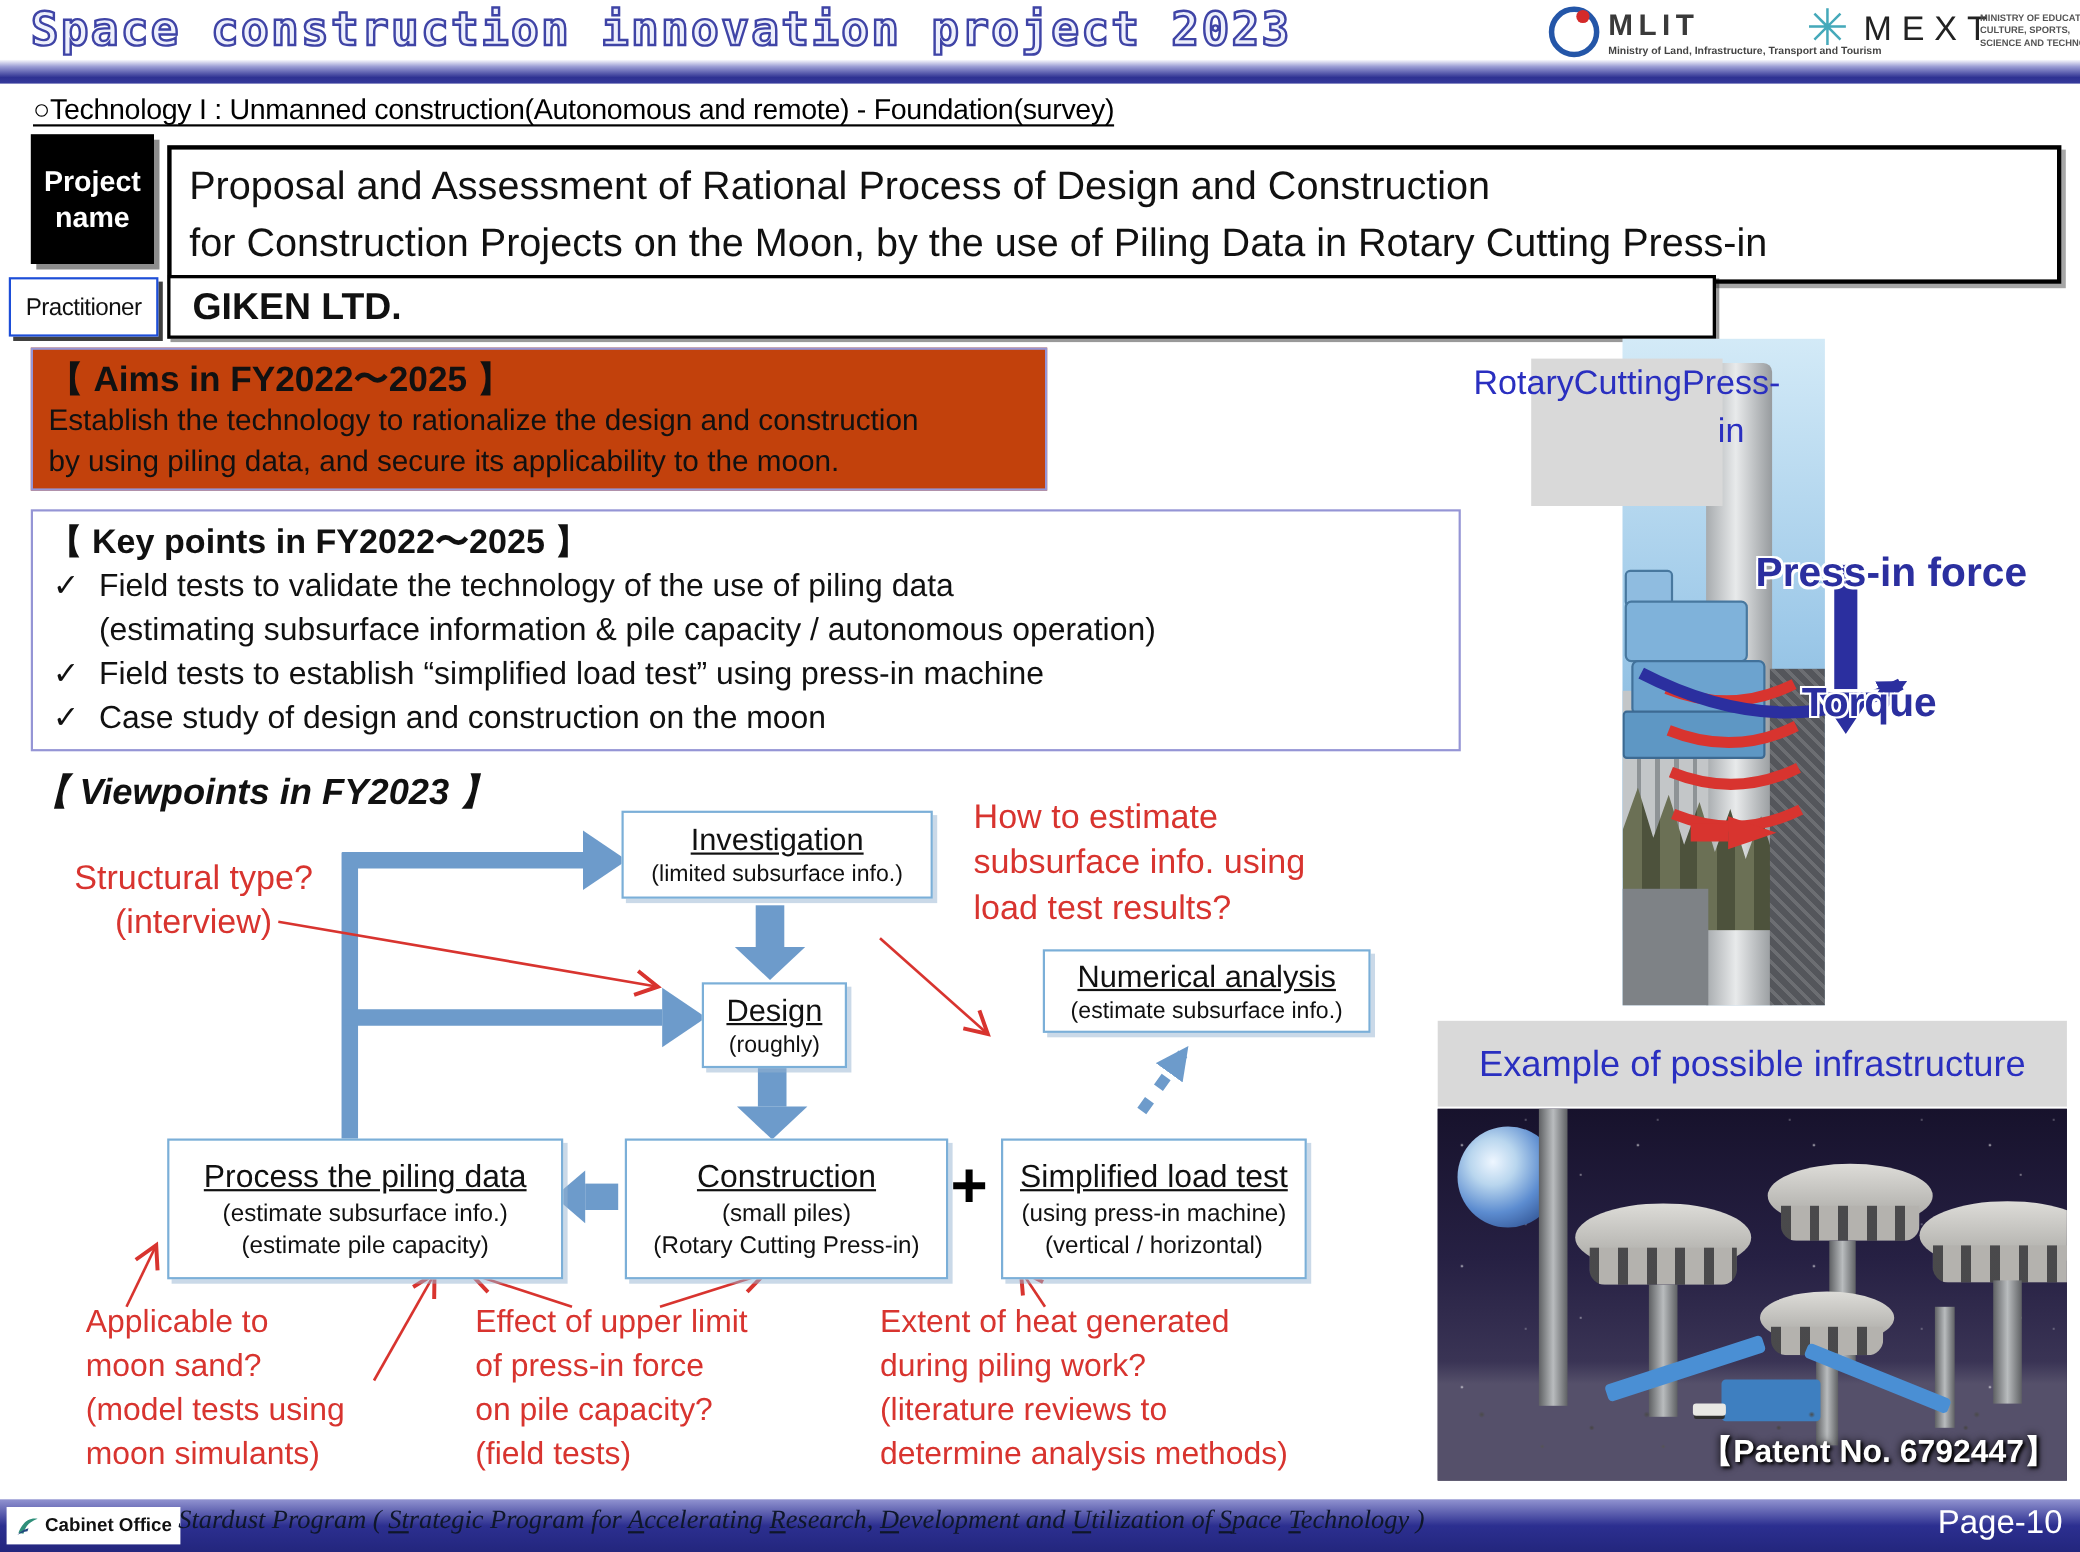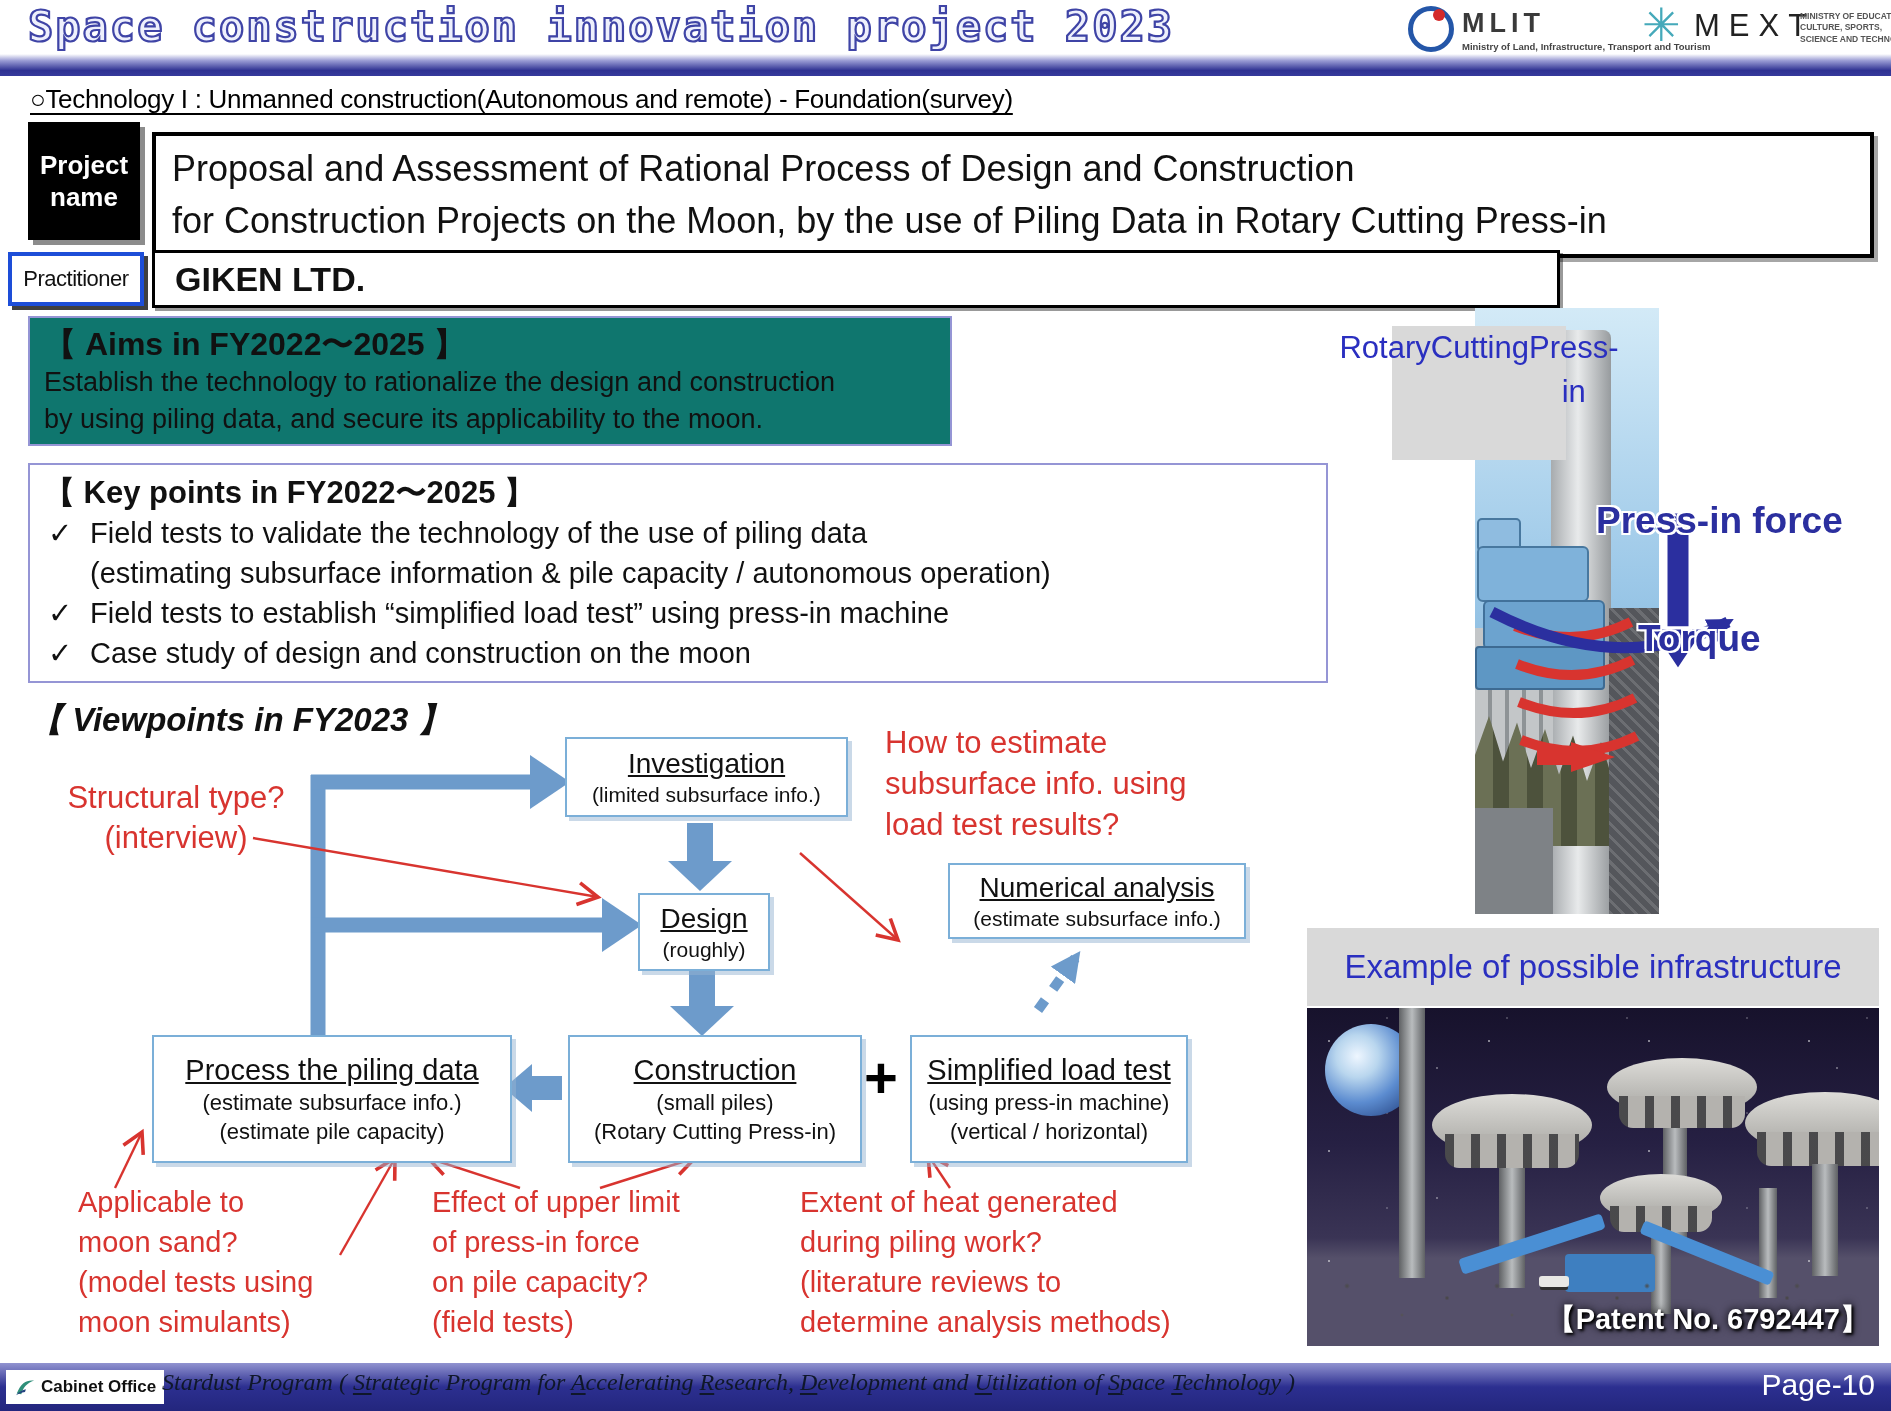--- a/index.html
+++ b/index.html
@@ -22,28 +22,28 @@
 
   
   .tech-line{left:30px;top:84px;font-size:26px;letter-spacing:-0.3px;color:#000;
     text-decoration:underline;text-decoration-thickness:2px;text-underline-offset:5px;white-space:nowrap;}
   .project-box{left:28px;top:122px;width:112px;height:118px;background:#000;color:#fff;
     display:flex;flex-direction:column;justify-content:center;align-items:center;font-size:26px;line-height:32px;
     box-shadow:5px 5px 0 rgba(0,0,0,0.45);font-weight:bold;}
   .title-box{left:152px;top:132px;width:1722px;height:126px;border:4px solid #000;background:#fff;
     box-shadow:4px 4px 0 rgba(0,0,0,0.35);display:flex;flex-direction:column;justify-content:center;padding-left:16px;box-sizing:border-box;}
   .title-box div{font-size:36px;line-height:52px;white-space:nowrap;}
-  .pract-box{left:8px;top:252px;width:136px;height:54px;border:4px solid #1d4ed8;background:#fff;
+  .pract-box{left:8px;top:252px;width:136px;height:54px;border:2px solid #1d4ed8;background:#fff;
     box-shadow:4px 4px 0 rgba(0,0,0,0.75);display:flex;justify-content:center;align-items:center;
     font-size:22px;letter-spacing:-0.5px;box-sizing:border-box;}
   .giken-box{left:152px;top:250px;width:1408px;height:58px;border:3px solid #000;background:#fff;
     box-shadow:3px 3px 0 rgba(0,0,0,0.4);display:flex;align-items:center;padding-left:20px;
     font-size:34px;font-weight:bold;box-sizing:border-box;}
 
-  .aims-box{left:28px;top:316px;width:924px;border:2px solid #9595d5;background:#0f766e;padding:6px 14px;box-sizing:border-box;}
+  .aims-box{left:28px;top:316px;width:924px;border:2px solid #9595d5;background:#c2410c;padding:6px 14px;box-sizing:border-box;}
   .aims-box .hd{font-size:32px;font-weight:bold;line-height:40px;}
   .aims-box .ln{font-size:27px;line-height:37px;white-space:nowrap;}
 
   .key-box{left:28px;top:463px;width:1300px;border:2px solid #9595d5;background:#fff;padding:8px 14px;box-sizing:border-box;}
   .key-box .hd{font-size:31px;font-weight:bold;line-height:40px;}
   .kp-row{position:relative;padding-left:46px;font-size:29px;line-height:40px;white-space:nowrap;}
   .kp-check{position:absolute;left:4px;top:0;}
   .kp-cont{padding-left:46px;font-size:29px;line-height:40px;white-space:nowrap;}
   .kp-cont:empty{display:none;}
 

